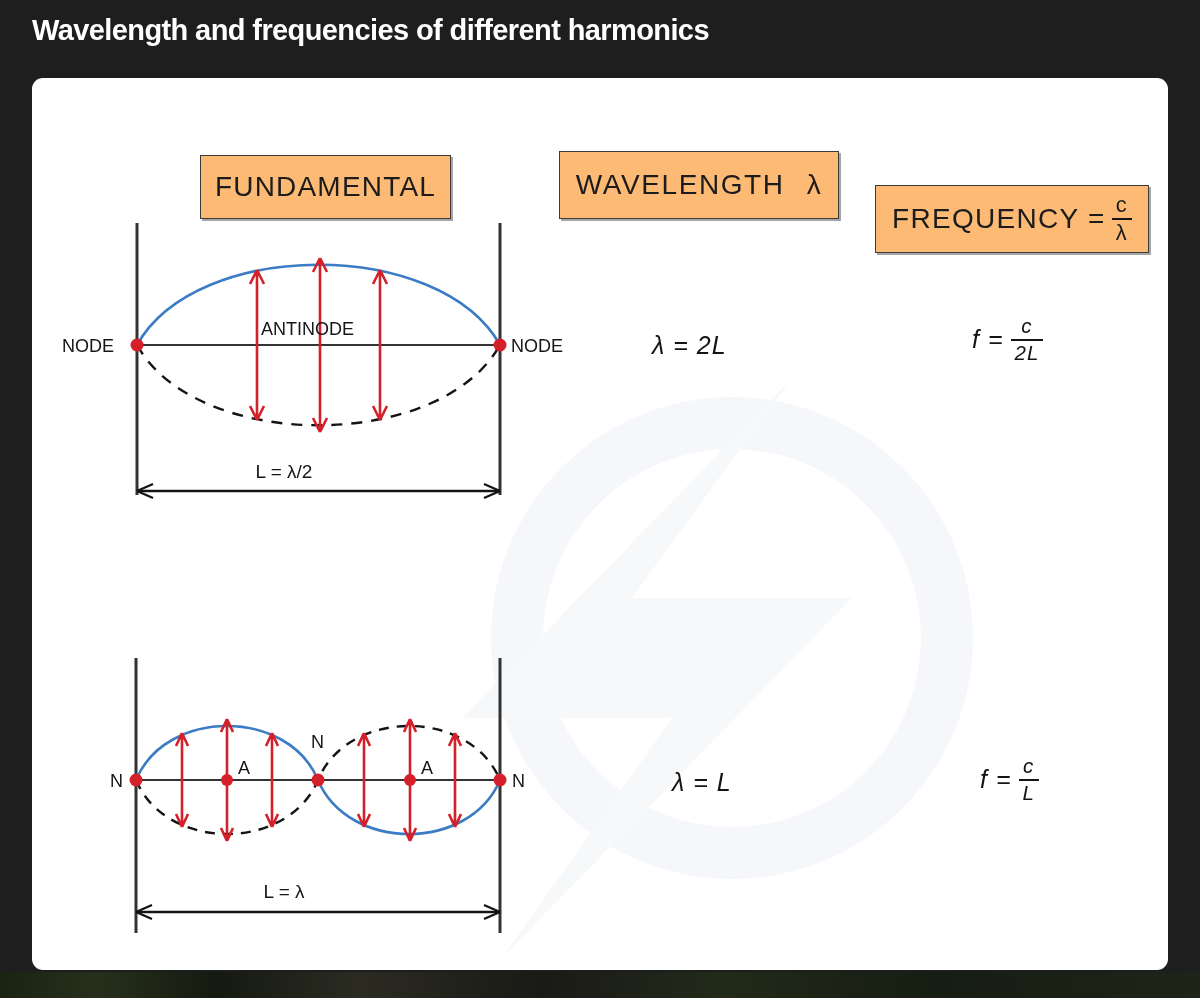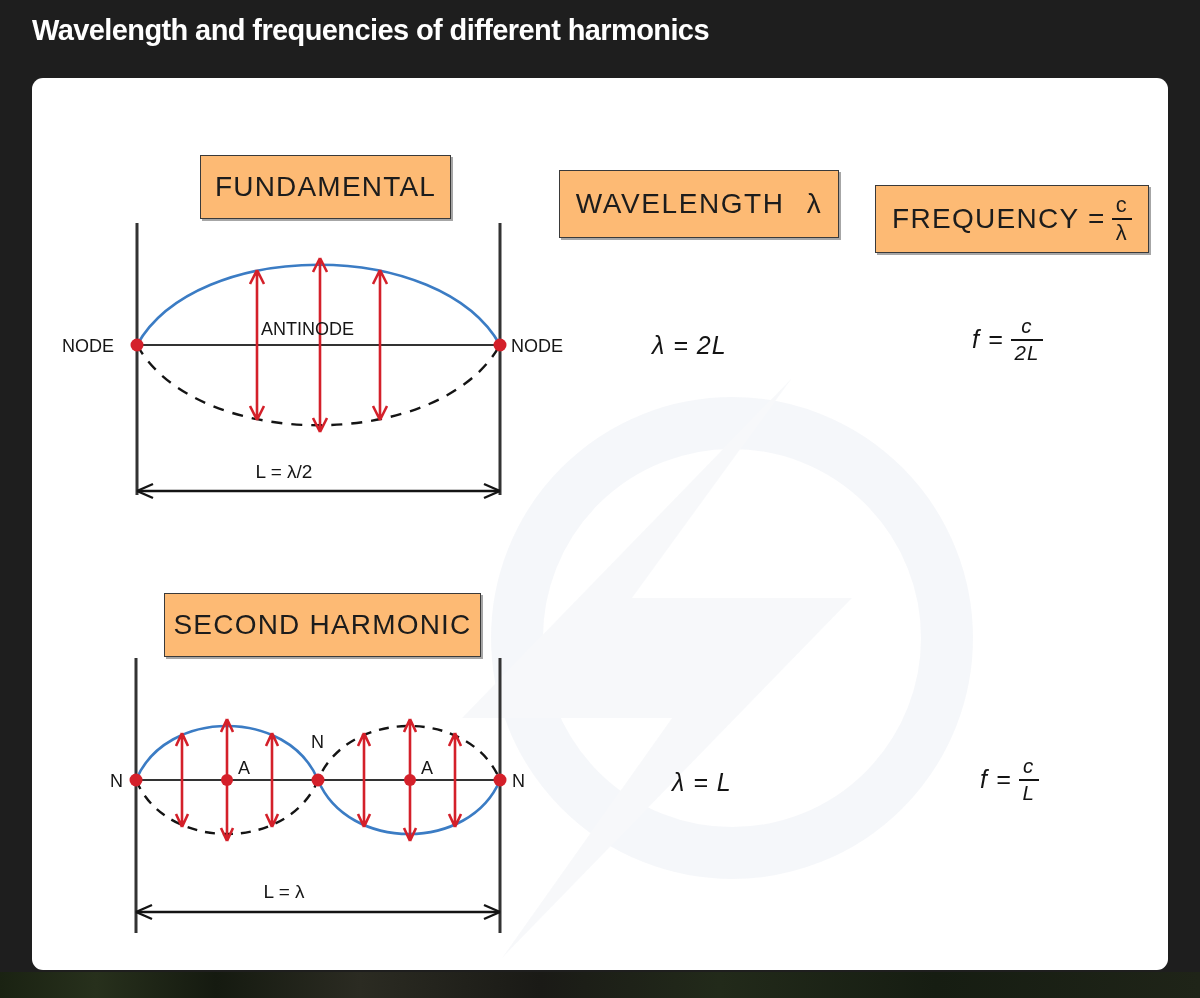--- a/index.html
+++ b/index.html
@@ -40,21 +40,21 @@
     border:1.6px solid #3a3a3a;
     box-shadow:2px 2px 0 rgba(0,0,0,.35);
     display:flex; align-items:center; justify-content:center;
     color:#1c1c1c;
     font-size:28px;
     letter-spacing:1.2px;
     white-space:nowrap;
   }
   #chip-fundamental{left:168px; top:77px; width:249px; height:62px;}
   #chip-second{left:132px; top:515px; width:315px; height:62px;}
-  #chip-wavelength{left:527px; top:73px; width:278px; height:66px; letter-spacing:1.6px;margin-top:19px;}
+  #chip-wavelength{left:527px; top:73px; width:278px; height:66px; letter-spacing:1.6px;}
   #chip-frequency{left:843px; top:73px; width:272px; height:66px; letter-spacing:1.3px;margin-top:34px;}
 
   .eq{
     position:absolute;
     color:#141414;
     font-size:25px;
     letter-spacing:1px;
     white-space:nowrap;
     display:flex; align-items:center;font-style:italic;
   }
@@ -138,21 +138,20 @@
   <div class="eq" id="eq-lam-1">λ = 2L</div>
 
   <div class="eq" id="eq-f-1">
     <span>f =</span>
     <span class="frac">
       <span class="num">c</span>
       <span class="den">2L</span>
     </span>
   </div>
 
-  <div class="chip" id="chip-second">SECOND   HARMONIC</div>
 
   <svg class="diagram" id="diagram-second-harmonic" width="1136" height="892">
 
     <line x1="104" y1="580" x2="104" y2="855" stroke="#333" stroke-width="3"></line>
     <line x1="468" y1="580" x2="468" y2="855" stroke="#333" stroke-width="3"></line>
 
     <line x1="104" y1="702" x2="468" y2="702" stroke="#333" stroke-width="2"></line>
 
     <path d="M104,702 C134,630 256,630 286,702 C316,774 438,774 468,702" fill="none" stroke="#3b7cc4" stroke-width="2.6"></path>
 

